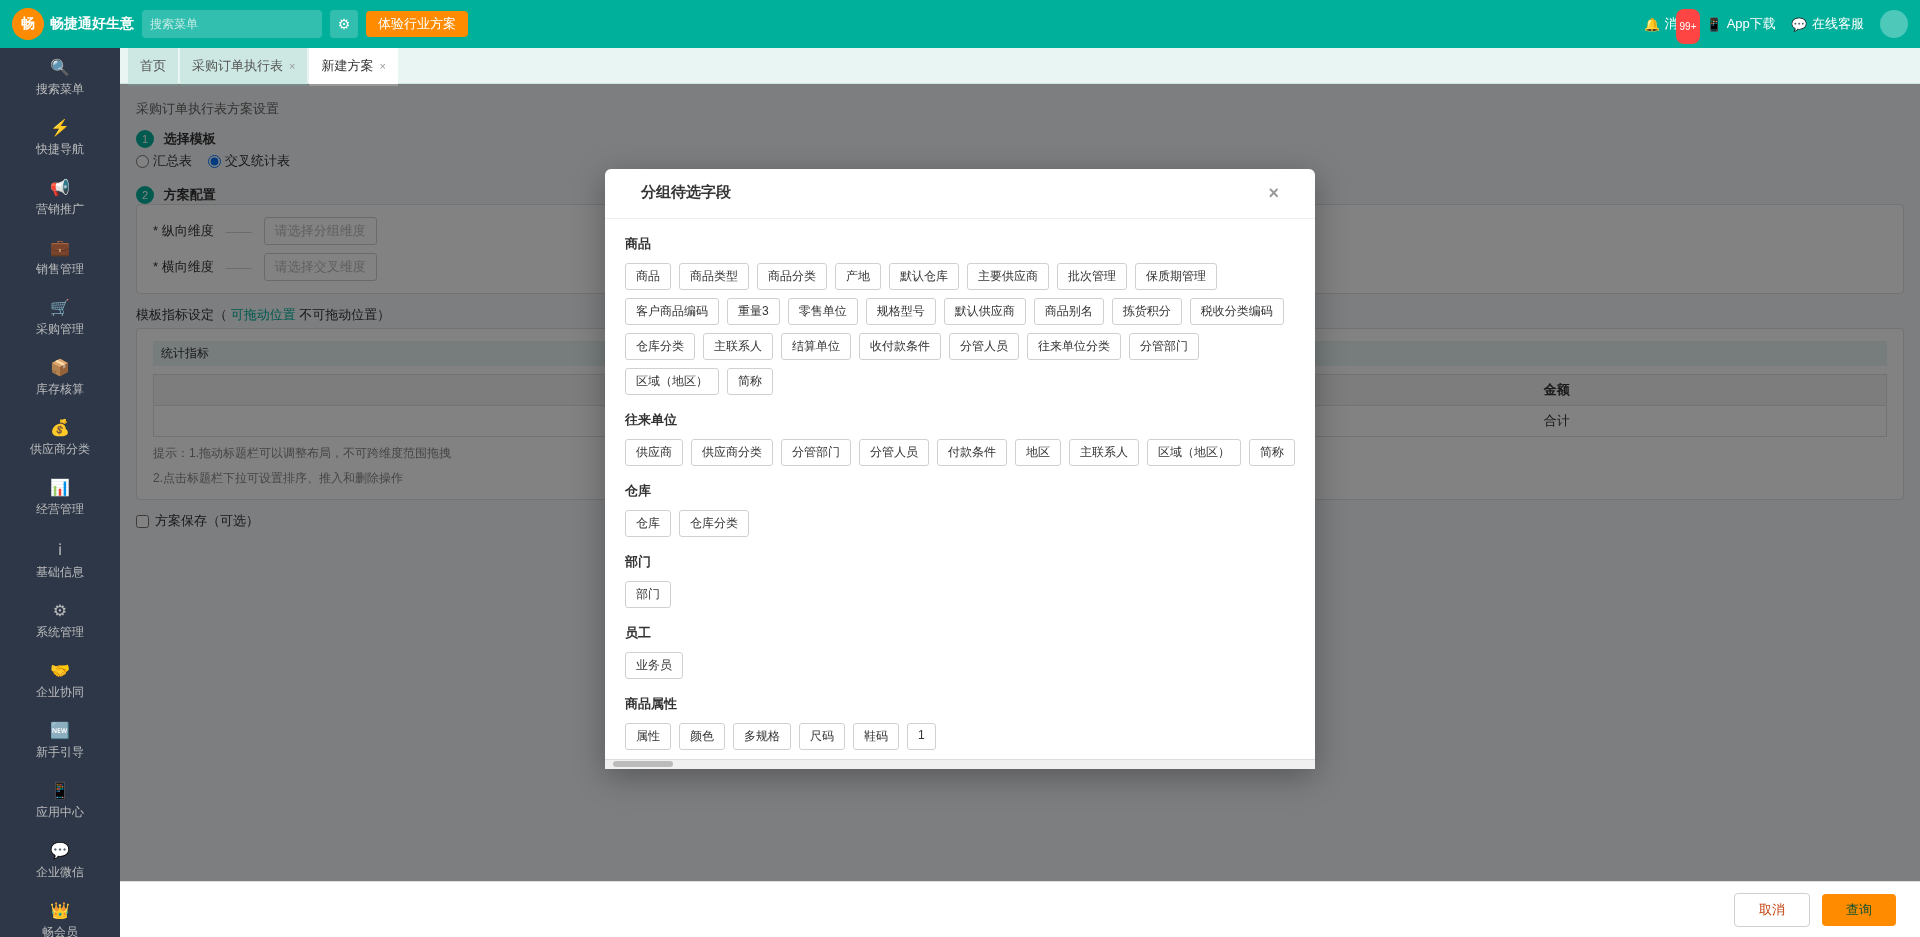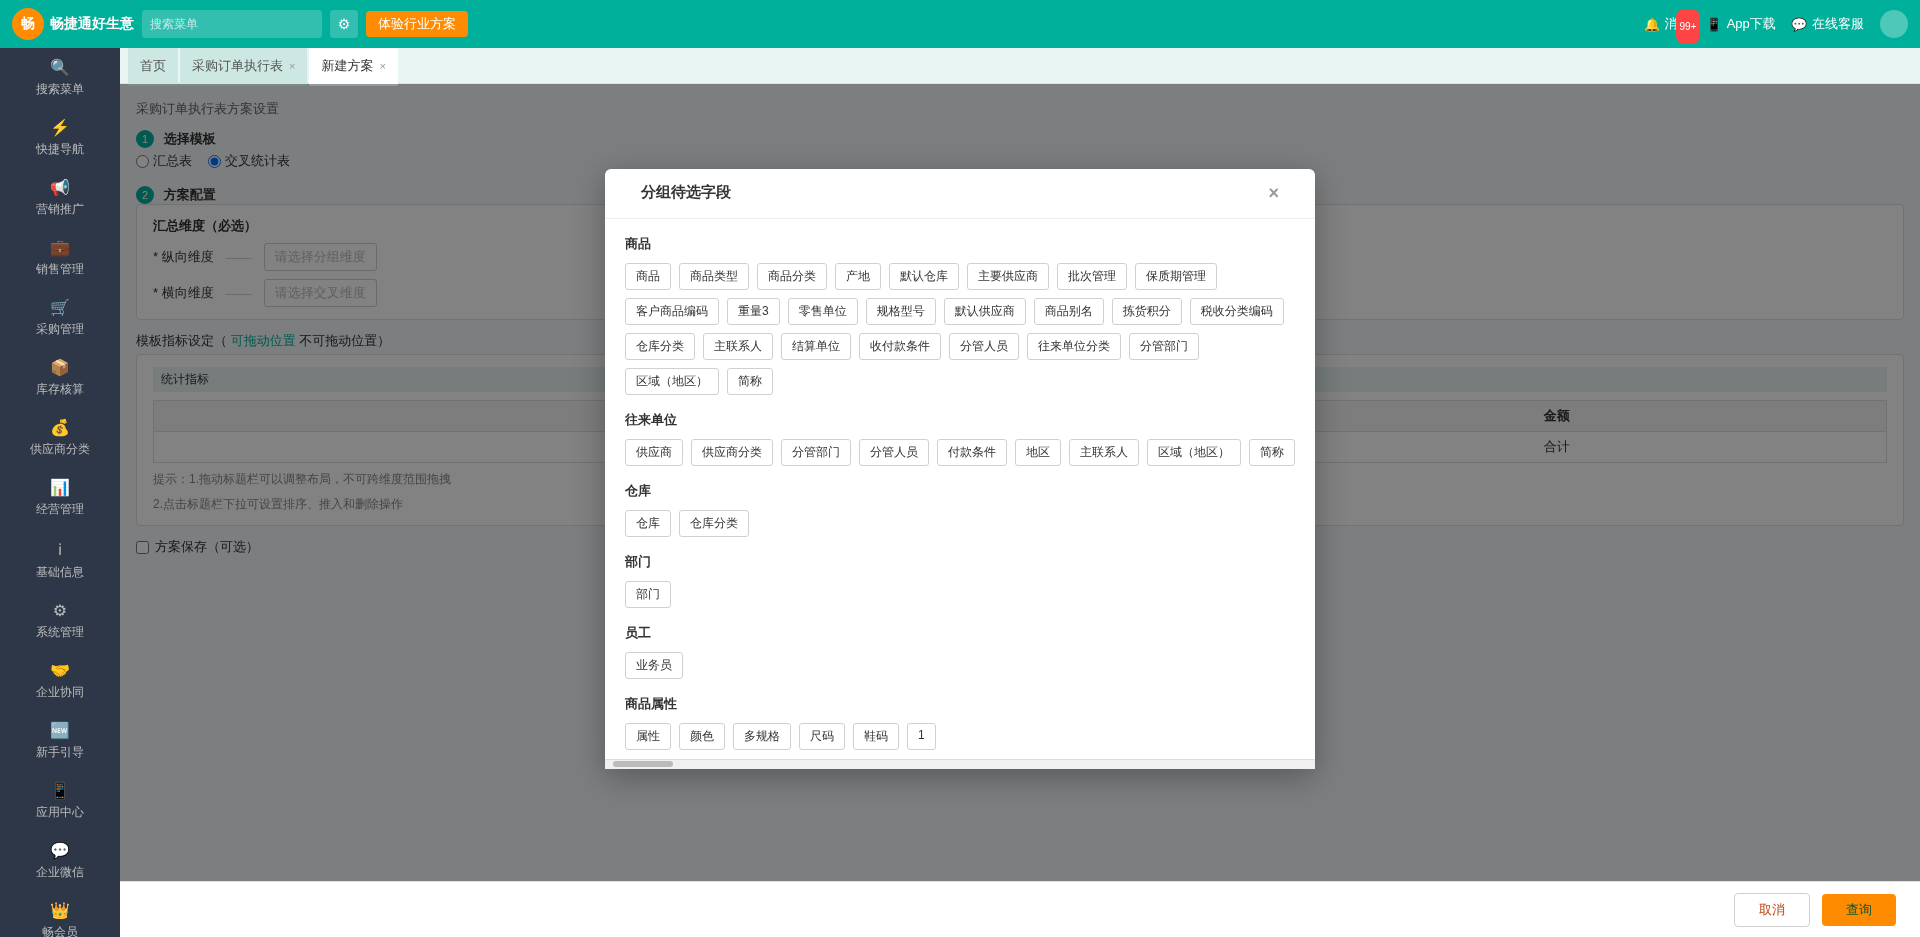--- a/index.html
+++ b/index.html
@@ -406,21 +406,20 @@
       <label class="radio-item">
         <input type="radio" name="template" checked="" style="">
         <span>交叉统计表</span>
       </label>
     </div>
   </div>
   <div class="step-section">
     <span class="step-badge">2</span>
     <span class="step-label">方案配置</span>
     <div class="config-card">
-      <div style="font-size:13px;font-weight:600;margin-bottom:8px;">汇总维度（必选）</div>
       <div style="display:flex;align-items:center;gap:8px;margin-bottom:8px;">
         <span>* 纵向维度</span>
         <span style="margin:0 4px;color:#ccc;">——</span>
         <div style="border:1px solid #d0d0d0;border-radius:3px;padding:4px 10px;color:#bbb;font-size:13px;">
           <span>请选择分组维度</span>
         </div>
       </div>
       <div style="display:flex;align-items:center;gap:8px;">
         <span>* 横向维度</span>
         <span style="margin:0 4px;color:#ccc;">——</span>

